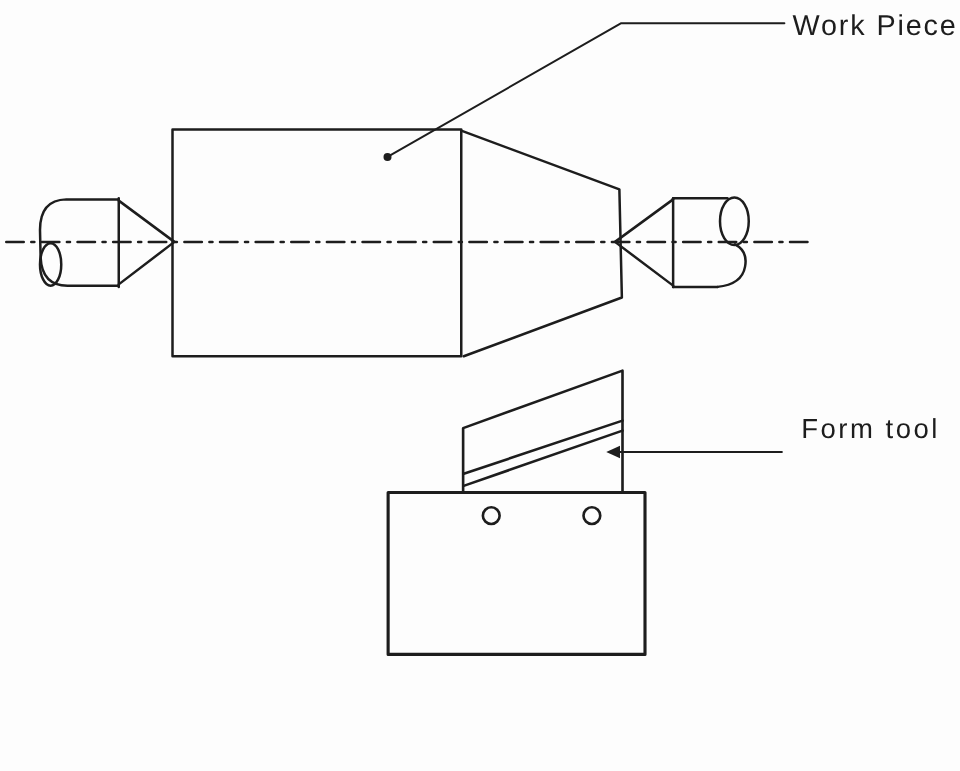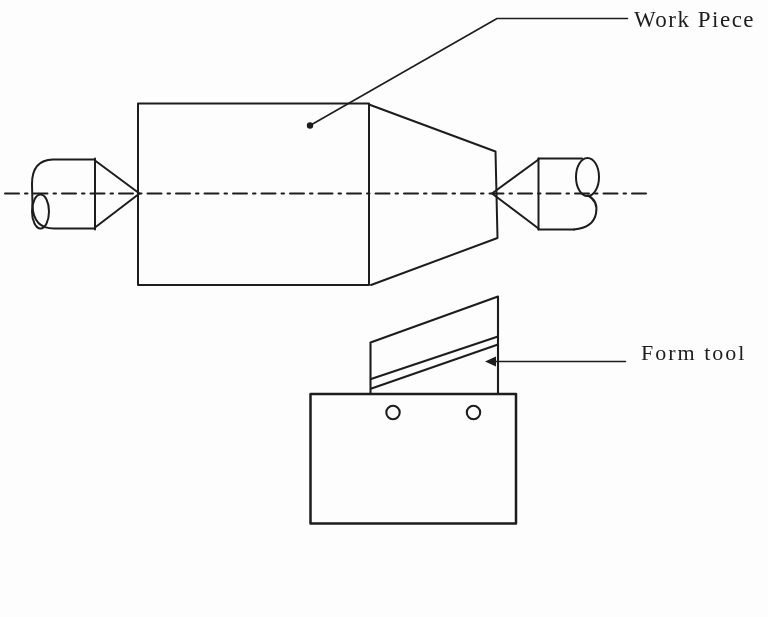--- a/index.html
+++ b/index.html
@@ -10,21 +10,21 @@
     margin: 0;
     padding: 0;
     background: var(--bg);
   }
   .canvas {
     position: relative;
     width: 768px;
     height: 617px;
     background: var(--bg);
     overflow: hidden;
-    font-family: Liberation Serif, serif;
+    font-family: Liberation Sans, sans-serif;
   }
   .canvas svg {
     position: absolute;
     left: 0;
     top: 0;
   }
   .ln {
     fill: none;
     stroke: var(--line);
     stroke-width: 2;
@@ -42,21 +42,21 @@
     line-height: 1.15;
   }
   .lbl-workpiece {
     left: 634px;
     top: 7px;
     font-size: 23px;
     letter-spacing: 1.5px;
   }
   .lbl-formtool {
     left: 641px;
-    top: 340px;
+    top: 330px;
     font-size: 22px;
     letter-spacing: 2px;
   }
 </style>
 </head>
 <body>
 
 <div class="canvas">
 
   <svg width="768" height="617" viewBox="0 0 768 617">

